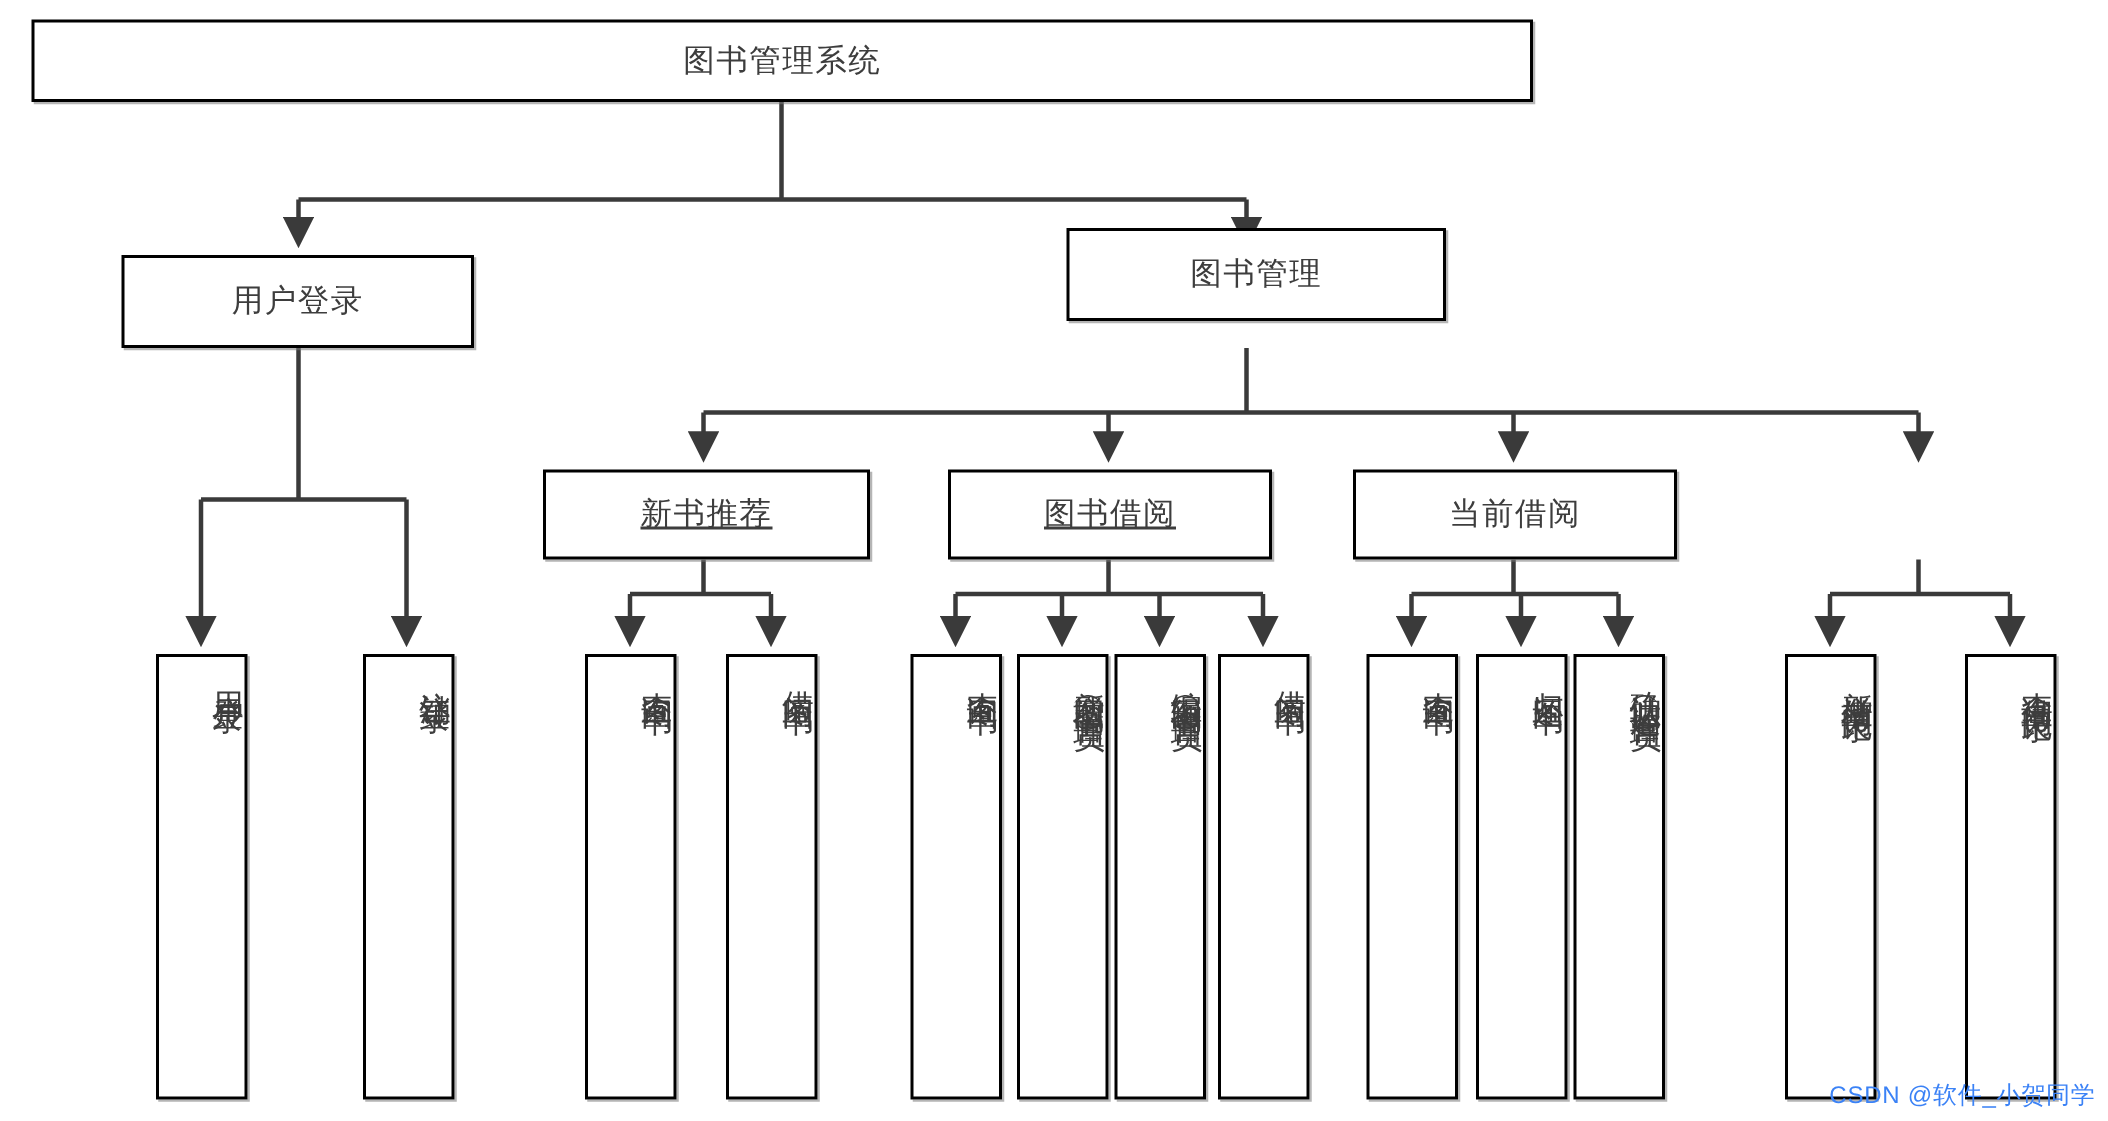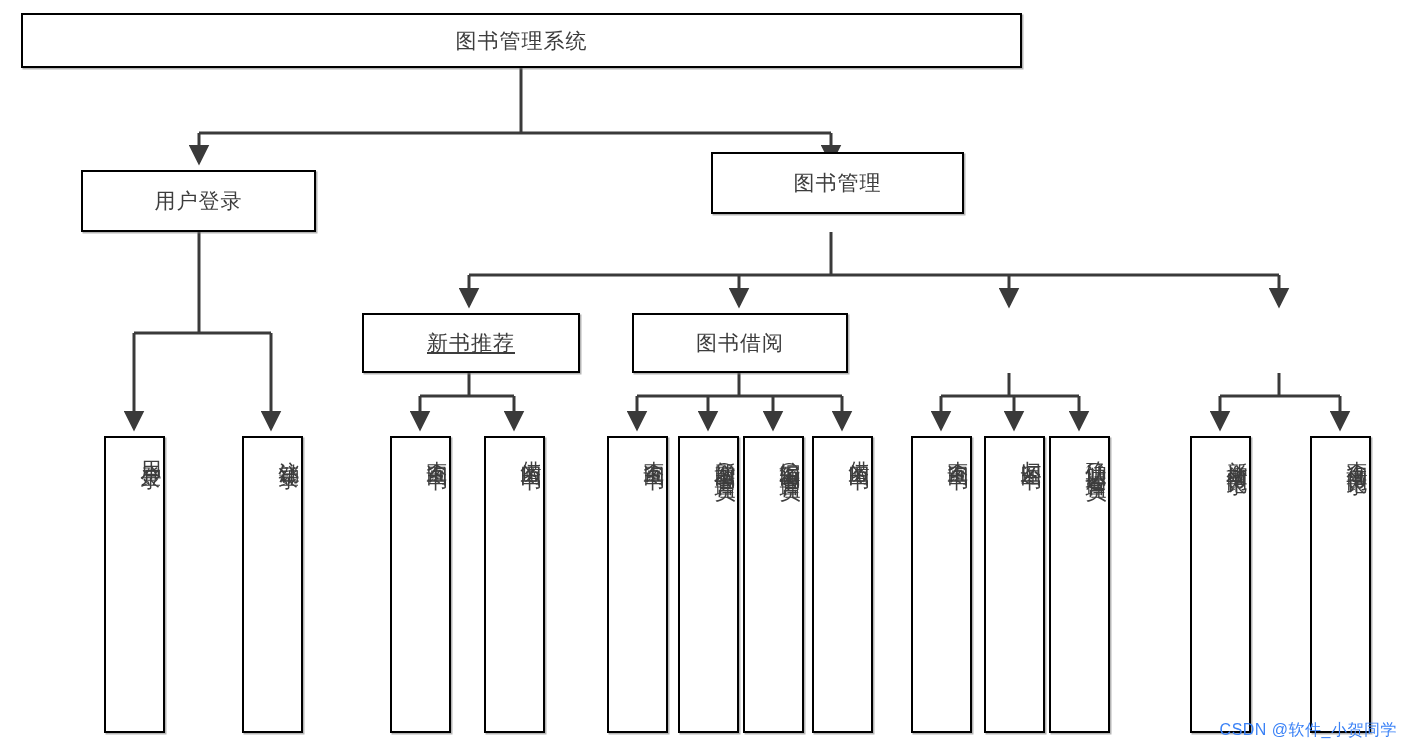--- a/index.html
+++ b/index.html
@@ -130,22 +130,25 @@
   <div class="node horiz" style="left:81px; top:170px; width:235px; height:62px;">
     <span>用户登录</span>
   </div>
   <div class="node horiz" style="left:711px; top:152px; width:253px; height:62px;">
     <span>图书管理</span>
   </div>
 
   <div class="node horiz" style="left:362px; top:313px; width:218px; height:60px;text-decoration:underline;">
     <span>新书推荐</span>
   </div>
-  <div class="node horiz" style="left:632px; top:313px; width:216px; height:60px;">
+  <div class="node horiz" style="left:632px; top:313px; width:216px; height:60px;text-decoration:underline;">
     <span>图书借阅</span>
+  </div>
+  <div class="node horiz" style="left:902px; top:313px; width:216px; height:60px;">
+    <span>当前借阅</span>
   </div>
 
   <div class="node vert" style="left:104px; top:436px; width:61px; height:297px; align-items:center;">
     <span class="vtxt">用户登录</span>
   </div>
   <div class="node vert" style="left:242px; top:436px; width:61px; height:297px; align-items:center;">
     <span class="vtxt">注销登录</span>
   </div>
   <div class="node vert" style="left:390px; top:436px; width:61px; height:297px; align-items:center;">
     <span class="vtxt">查询图书</span>

